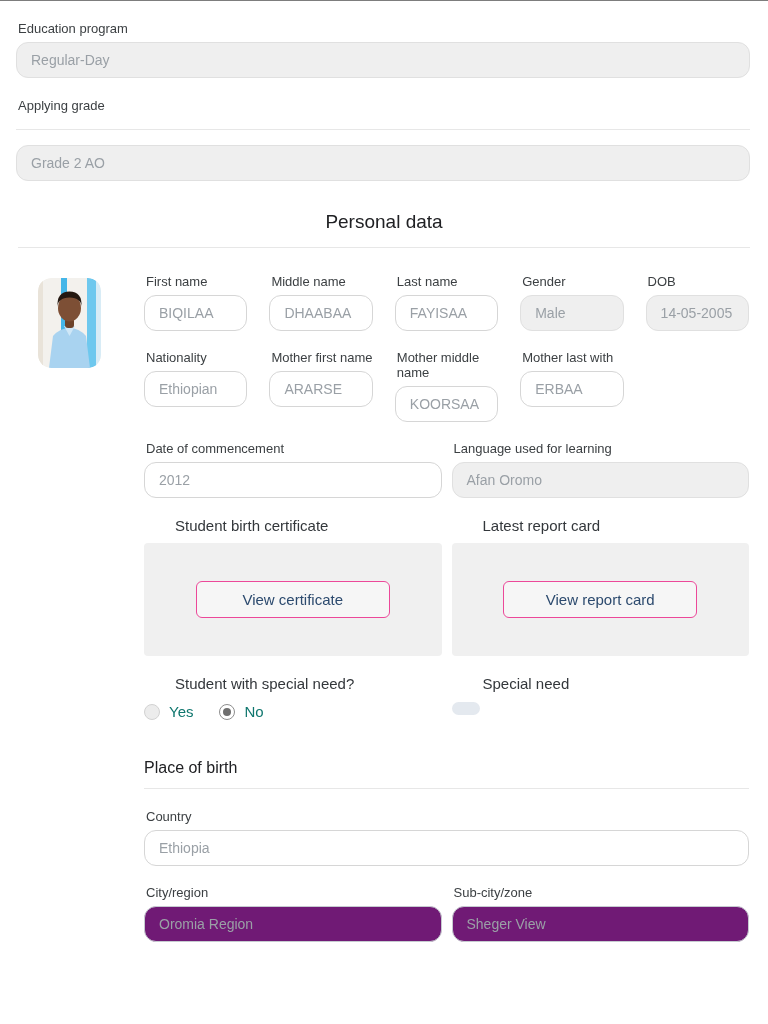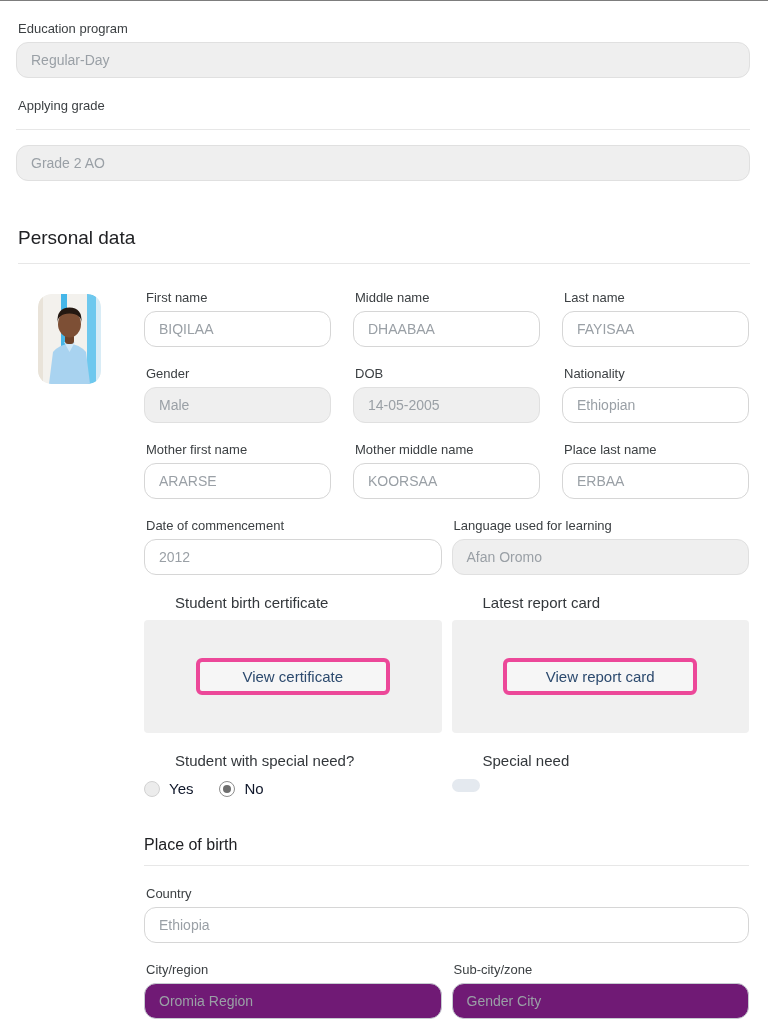--- a/index.html
+++ b/index.html
@@ -57,38 +57,38 @@
     font-weight: 400;
     color: #202124;
   }
 
   
   .top .input { margin-top: 0; }
   .top .gap1 { margin-top: 20px; }
   .top .rule { margin-top: 16px; }
   .top .grade-input { margin-top: 15px; }
 
-  .personal-head { margin-top: 45px; }
+  .personal-head { margin-top: 29px; text-align: center; }
   .personal-rule { margin-top: 13px; margin-left: 2px; }
 
   
   .personal-row { display: flex; margin-top: 26px; }
   .photo-col { width: 128px; flex: 0 0 128px; }
   .photo {
     width: 63px; height: 90px;
     margin: 4px 0 0 22px;
     border-radius: 13px;
     overflow: hidden;
     display: block;
   }
   .fields-col { flex: 1 1 auto; min-width: 0; padding-right: 1px; }
 
   .grid3 {
     display: grid;
-    grid-template-columns: repeat(3, 1fr);
+    grid-template-columns: repeat(5, 1fr);
     column-gap: 22px;
     row-gap: 19px;
   }
   .grid2 {
     display: grid;
     grid-template-columns: repeat(2, 1fr);
     column-gap: 10px;
   }
   .mt19 { margin-top: 19px; }
 
@@ -98,21 +98,21 @@
     background: #f0f0f0;
     border-radius: 4px;
     display: flex;
     align-items: center;
     justify-content: center;
   }
   .view-btn {
     width: 194px;
     height: 37px;
     background: #f6f6f6;
-    border: 4px solid #ec4899;
+    border: 1px solid #ec4899;
     border-radius: 6px;
     color: #2c4a6e;
     font-size: 15px;
     font-family: "Liberation Sans", sans-serif;
     cursor: pointer;
   }
 
   
   .radio-row { display: flex; align-items: center; margin-top: 10px; }
   .radio-item { display: flex; align-items: center; margin-right: 26px; }
@@ -120,21 +120,21 @@
     width: 16px; height: 16px;
     border-radius: 50%;
     background: #ececec;
     border: 1px solid #d2d2d2;
     display: inline-flex;
     align-items: center;
     justify-content: center;
   }
   .radio-circle.checked { background: #ffffff; border-color: #8e8e8e; }
   .radio-dot { width: 8px; height: 8px; border-radius: 50%; background: #6e6e6e; }
-  .radio-text { font-size: 15px; color: #0f172a; margin-left: 9px; }
+  .radio-text { font-size: 15px; color: #0f766e; margin-left: 9px; }
 
   .chip {
     width: 28px; height: 13px;
     border-radius: 7px;
     background: #e4e9ef;
     margin-top: 9px;
   }
 
   .pob-head { margin-top: 38px; }
   .pob-rule { margin-top: 10px; }
@@ -210,21 +210,21 @@
         </div>
         <div>
           <span class="lbl">Mother first name</span>
           <div class="input">ARARSE</div>
         </div>
         <div>
           <span class="lbl">Mother middle name</span>
           <div class="input">KOORSAA</div>
         </div>
         <div>
-          <span class="lbl">Place last name</span>
+          <span class="lbl">Mother last with</span>
           <div class="input">ERBAA</div>
         </div>
       </div>
 
       <div class="grid2 mt19">
         <div>
           <span class="lbl">Date of commencement</span>
           <div class="input">2012</div>
         </div>
         <div>
@@ -278,19 +278,19 @@
         <div class="input">Ethiopia</div>
       </div>
 
       <div class="grid2 mt19">
         <div>
           <span class="lbl">City/region</span>
           <div class="input dis2">Oromia Region</div>
         </div>
         <div>
           <span class="lbl">Sub-city/zone</span>
-          <div class="input dis2">Gender City</div>
+          <div class="input dis2">Sheger View</div>
         </div>
       </div>
 
     </div>
   </div>
 </div>
 
 </body></html>

